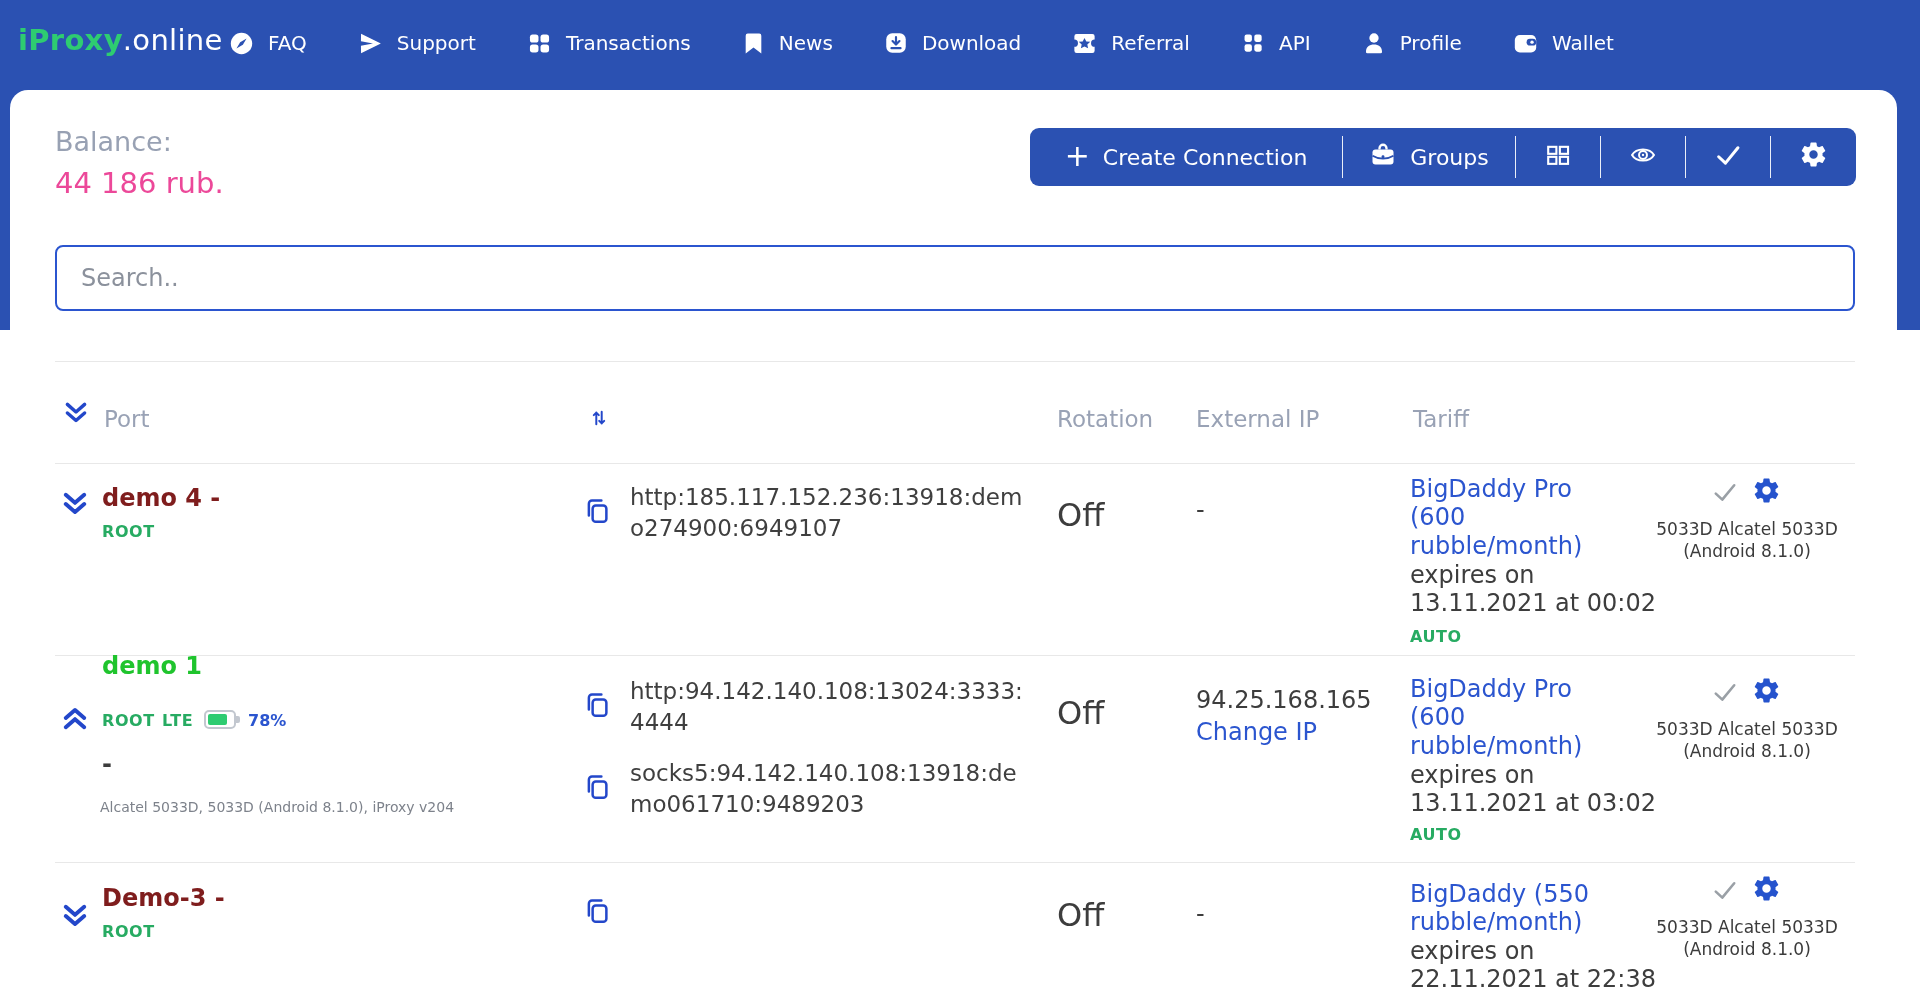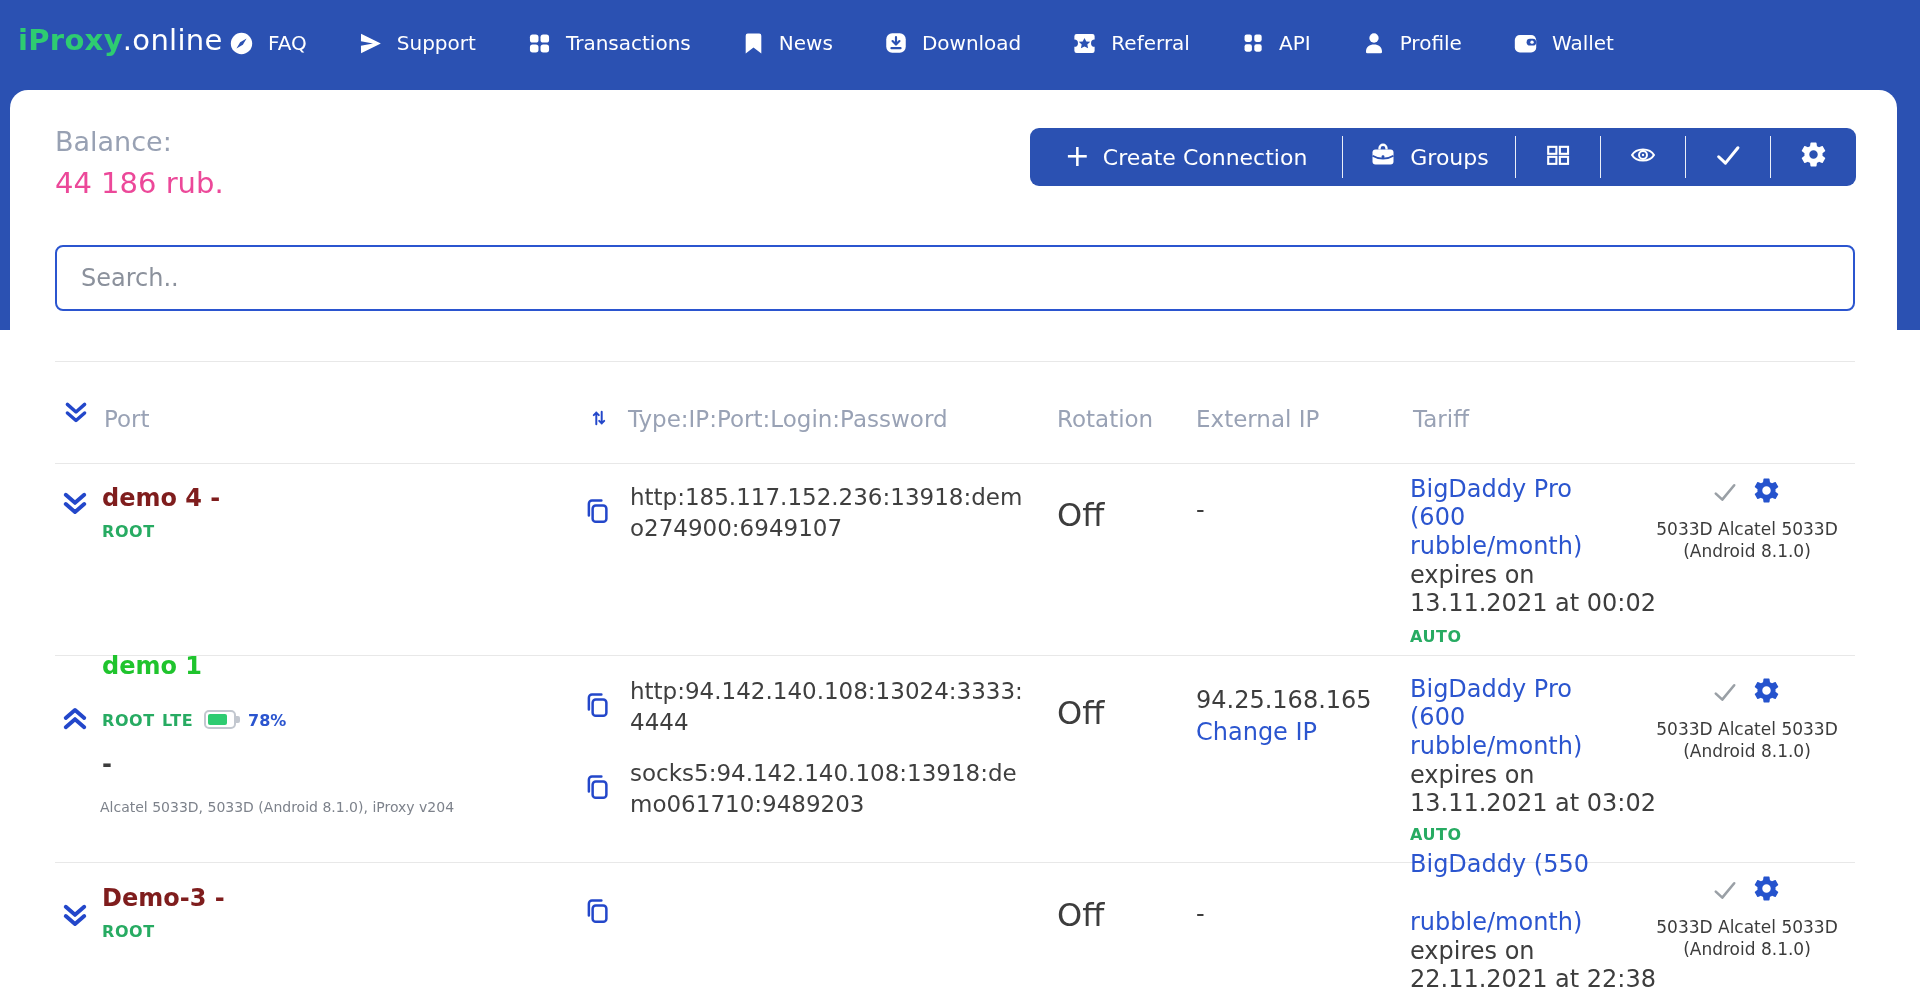--- a/index.html
+++ b/index.html
@@ -223,21 +223,20 @@
 
   <span class="abs" style="left:52px;top:310px"><svg width="28" height="26" viewBox="0 0 26 24" fill="none" stroke="#2347ca" stroke-width="3.2" stroke-linecap="round" stroke-linejoin="round">
         <path d="M5 4 L13 11 L21 4"></path>
         <path d="M5 12 L13 19 L21 12"></path>
       </svg></span>
   <div class="abs colhead" style="left:94px;top:316px">Port</div>
   <span class="abs" style="left:580px;top:317px"><svg width="18" height="22" viewBox="0 0 20 24" fill="none" stroke="#2347ca" stroke-width="2.2" stroke-linecap="round" stroke-linejoin="round">
         <path d="M7 19 V6 M7 6 L4.2 8.8 M7 6 L9.8 8.8"></path>
         <path d="M13 5 V18 M13 18 L10.2 15.2 M13 18 L15.8 15.2"></path>
       </svg></span>
-  <div class="abs colhead" style="left:618px;top:316px">Type:IP:Port:Login:Password</div>
   <div class="abs colhead" style="left:1047px;top:316px">Rotation</div>
   <div class="abs colhead" style="left:1186px;top:316px">External IP</div>
   <div class="abs colhead" style="left:1403px;top:316px">Tariff</div>
 
   <span class="abs" style="left:50px;top:400px"><svg width="30" height="28" viewBox="0 0 26 24" fill="none" stroke="#2347ca" stroke-width="3.4" stroke-linecap="round" stroke-linejoin="round">
         <path d="M5 4 L13 11 L21 4"></path>
         <path d="M5 12 L13 19 L21 12"></path>
       </svg></span>
   <div class="abs name red" style="left:92px;top:394px">demo 4 -</div>
   <div class="abs badge" style="left:92px;top:432px">ROOT</div>
@@ -308,21 +307,21 @@
         <path d="M5 12 L13 19 L21 12"></path>
       </svg></span>
   <div class="abs name red" style="left:92px;top:794px">Demo-3 -</div>
   <div class="abs badge" style="left:92px;top:832px">ROOT</div>
   <span class="abs clickable" style="left:572px;top:804px"><svg width="30" height="33" viewBox="0 0 24 26" fill="none" stroke="#2347ca" stroke-width="2" stroke-linejoin="round" stroke-linecap="round">
         <rect x="8.5" y="9" width="11" height="13" rx="2.5"></rect>
         <path d="M15.5 5 H8 a2.5 2.5 0 0 0 -2.5 2.5 V17"></path>
       </svg></span>
   <div class="abs off" style="left:1047px;top:806px">Off</div>
   <div class="abs dash2" style="left:1186px;top:810px">-</div>
-  <div class="abs tline" style="left:1400px;top:760px">BigDaddy (550</div>
+  <div class="abs tline" style="left:1400px;top:790px">BigDaddy (550</div>
   <div class="abs tline" style="left:1400px;top:818px">rubble/month)</div>
   <div class="abs eline" style="left:1400px;top:847px">expires on</div>
   <div class="abs eline" style="left:1400px;top:875px">22.11.2021 at 22:38</div>
   <span class="abs clickable" style="left:1700px;top:787px"><svg width="30" height="26" viewBox="0 0 24 24" fill="none">
         <path d="M3.5 13.5 L9.5 19 L20.5 5.8" stroke="#9aa0a6" stroke-width="2.4" stroke-linecap="round" stroke-linejoin="round"></path>
       </svg></span>
   <span class="abs clickable" style="left:1742px;top:784px"><svg width="29" height="29" viewBox="0 0 24 24" fill="#2553cd">
         <path d="M19.43 12.98c.04-.32.07-.64.07-.98s-.03-.66-.07-.98l2.11-1.65c.19-.15.24-.42.12-.64l-2-3.46c-.12-.22-.39-.3-.61-.22l-2.49 1c-.52-.4-1.08-.73-1.69-.98l-.38-2.65C14.46 2.18 14.25 2 14 2h-4c-.25 0-.46.18-.49.42l-.38 2.65c-.61.25-1.17.59-1.69.98l-2.49-1c-.23-.09-.49 0-.61.22l-2 3.46c-.13.22-.07.49.12.64l2.11 1.65c-.04.32-.07.65-.07.98s.03.66.07.98l-2.11 1.65c-.19.15-.24.42-.12.64l2 3.46c.12.22.39.3.61.22l2.49-1c.52.4 1.08.73 1.69.98l.38 2.65c.03.24.24.42.49.42h4c.25 0 .46-.18.49-.42l.38-2.65c.61-.25 1.17-.59 1.69-.98l2.49 1c.23.09.49 0 .61-.22l2-3.46c.12-.22.07-.49-.12-.64l-2.11-1.65zM12 15.5c-1.93 0-3.5-1.57-3.5-3.5s1.57-3.5 3.5-3.5 3.5 1.57 3.5 3.5-1.57 3.5-3.5 3.5z"></path>
       </svg></span>
   <div class="abs device" style="left:1618px;top:826px">5033D Alcatel 5033D (Android 8.1.0)</div>

